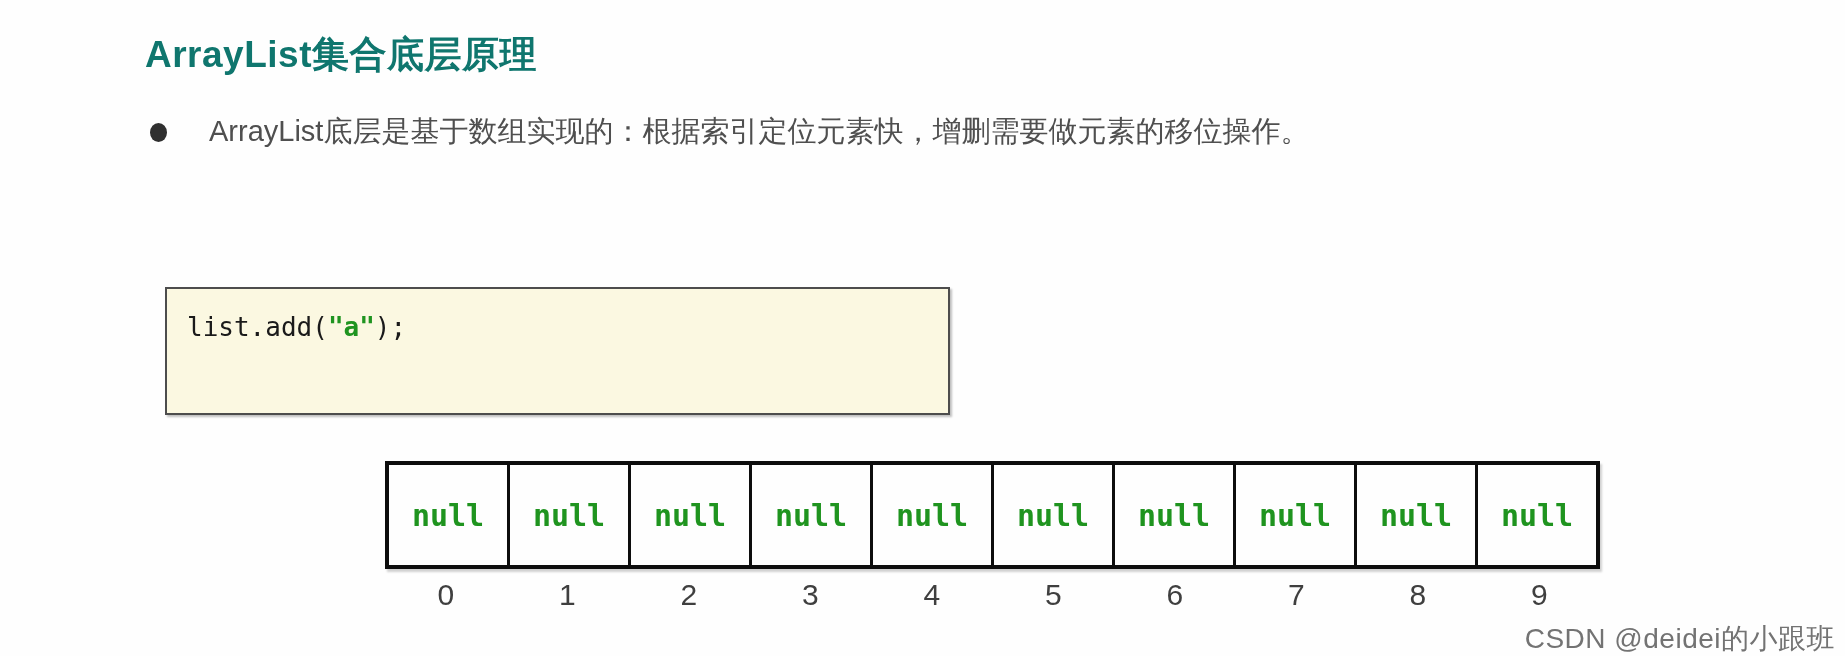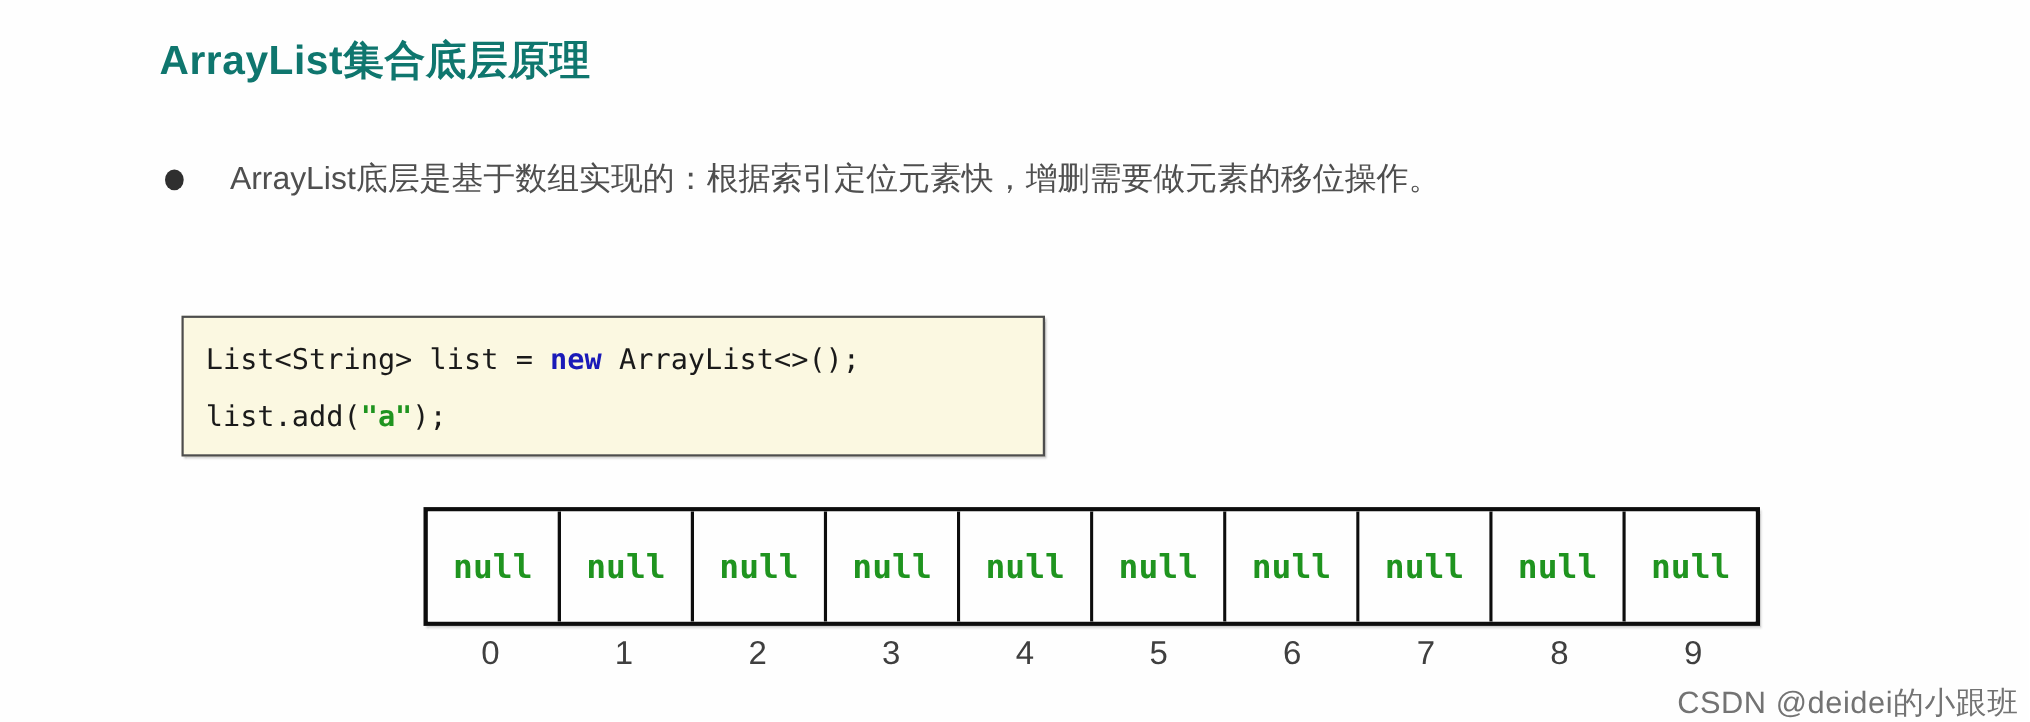--- a/index.html
+++ b/index.html
@@ -14,21 +14,21 @@
   .title{
     position:absolute;left:145px;top:30px;
     font-size:37px;font-weight:bold;color:#0f766e;
     letter-spacing:0.5px;
   }
   .bullet-row{
     position:absolute;left:150px;
     display:flex;align-items:center;
     font-size:29px;color:#4f4f4f;
   }
-  .bullet-row.b1{top:112px;margin-top:31px;}
+  .bullet-row.b1{top:112px;}
   .bullet-row.b2{top:192px;}
   .bullet-dot{
     width:17px;height:19px;border-radius:50%;
     background:#2f2f2f;flex:0 0 auto;
     margin-right:42px;
   }
   .code-box{
     position:absolute;left:165px;top:287px;
     width:785px;height:128px;
     background:var(--code-bg,#fbf8e1);
@@ -87,21 +87,20 @@
 
   <div class="title">ArrayList集合底层原理</div>
 
   <div class="bullet-row b1">
     <span class="bullet-dot"></span>
     <span>ArrayList底层是基于数组实现的：根据索引定位元素快，增删需要做元素的移位操作。</span>
   </div>
 
 
   <div class="code-box">
-      <div class="code-line"><span class="seg-plain">List&lt;String&gt; list = </span><span class="seg-keyword">new</span><span class="seg-plain"> ArrayList&lt;&gt;();</span></div>
       <div class="code-line"><span class="seg-plain">list.add(</span><span class="seg-string">"a"</span><span class="seg-plain">);</span></div>
     </div>
 
   <div class="array-box">
       <div class="array-cell">null</div>
       <div class="array-cell">null</div>
       <div class="array-cell">null</div>
       <div class="array-cell">null</div>
       <div class="array-cell">null</div>
       <div class="array-cell">null</div>

